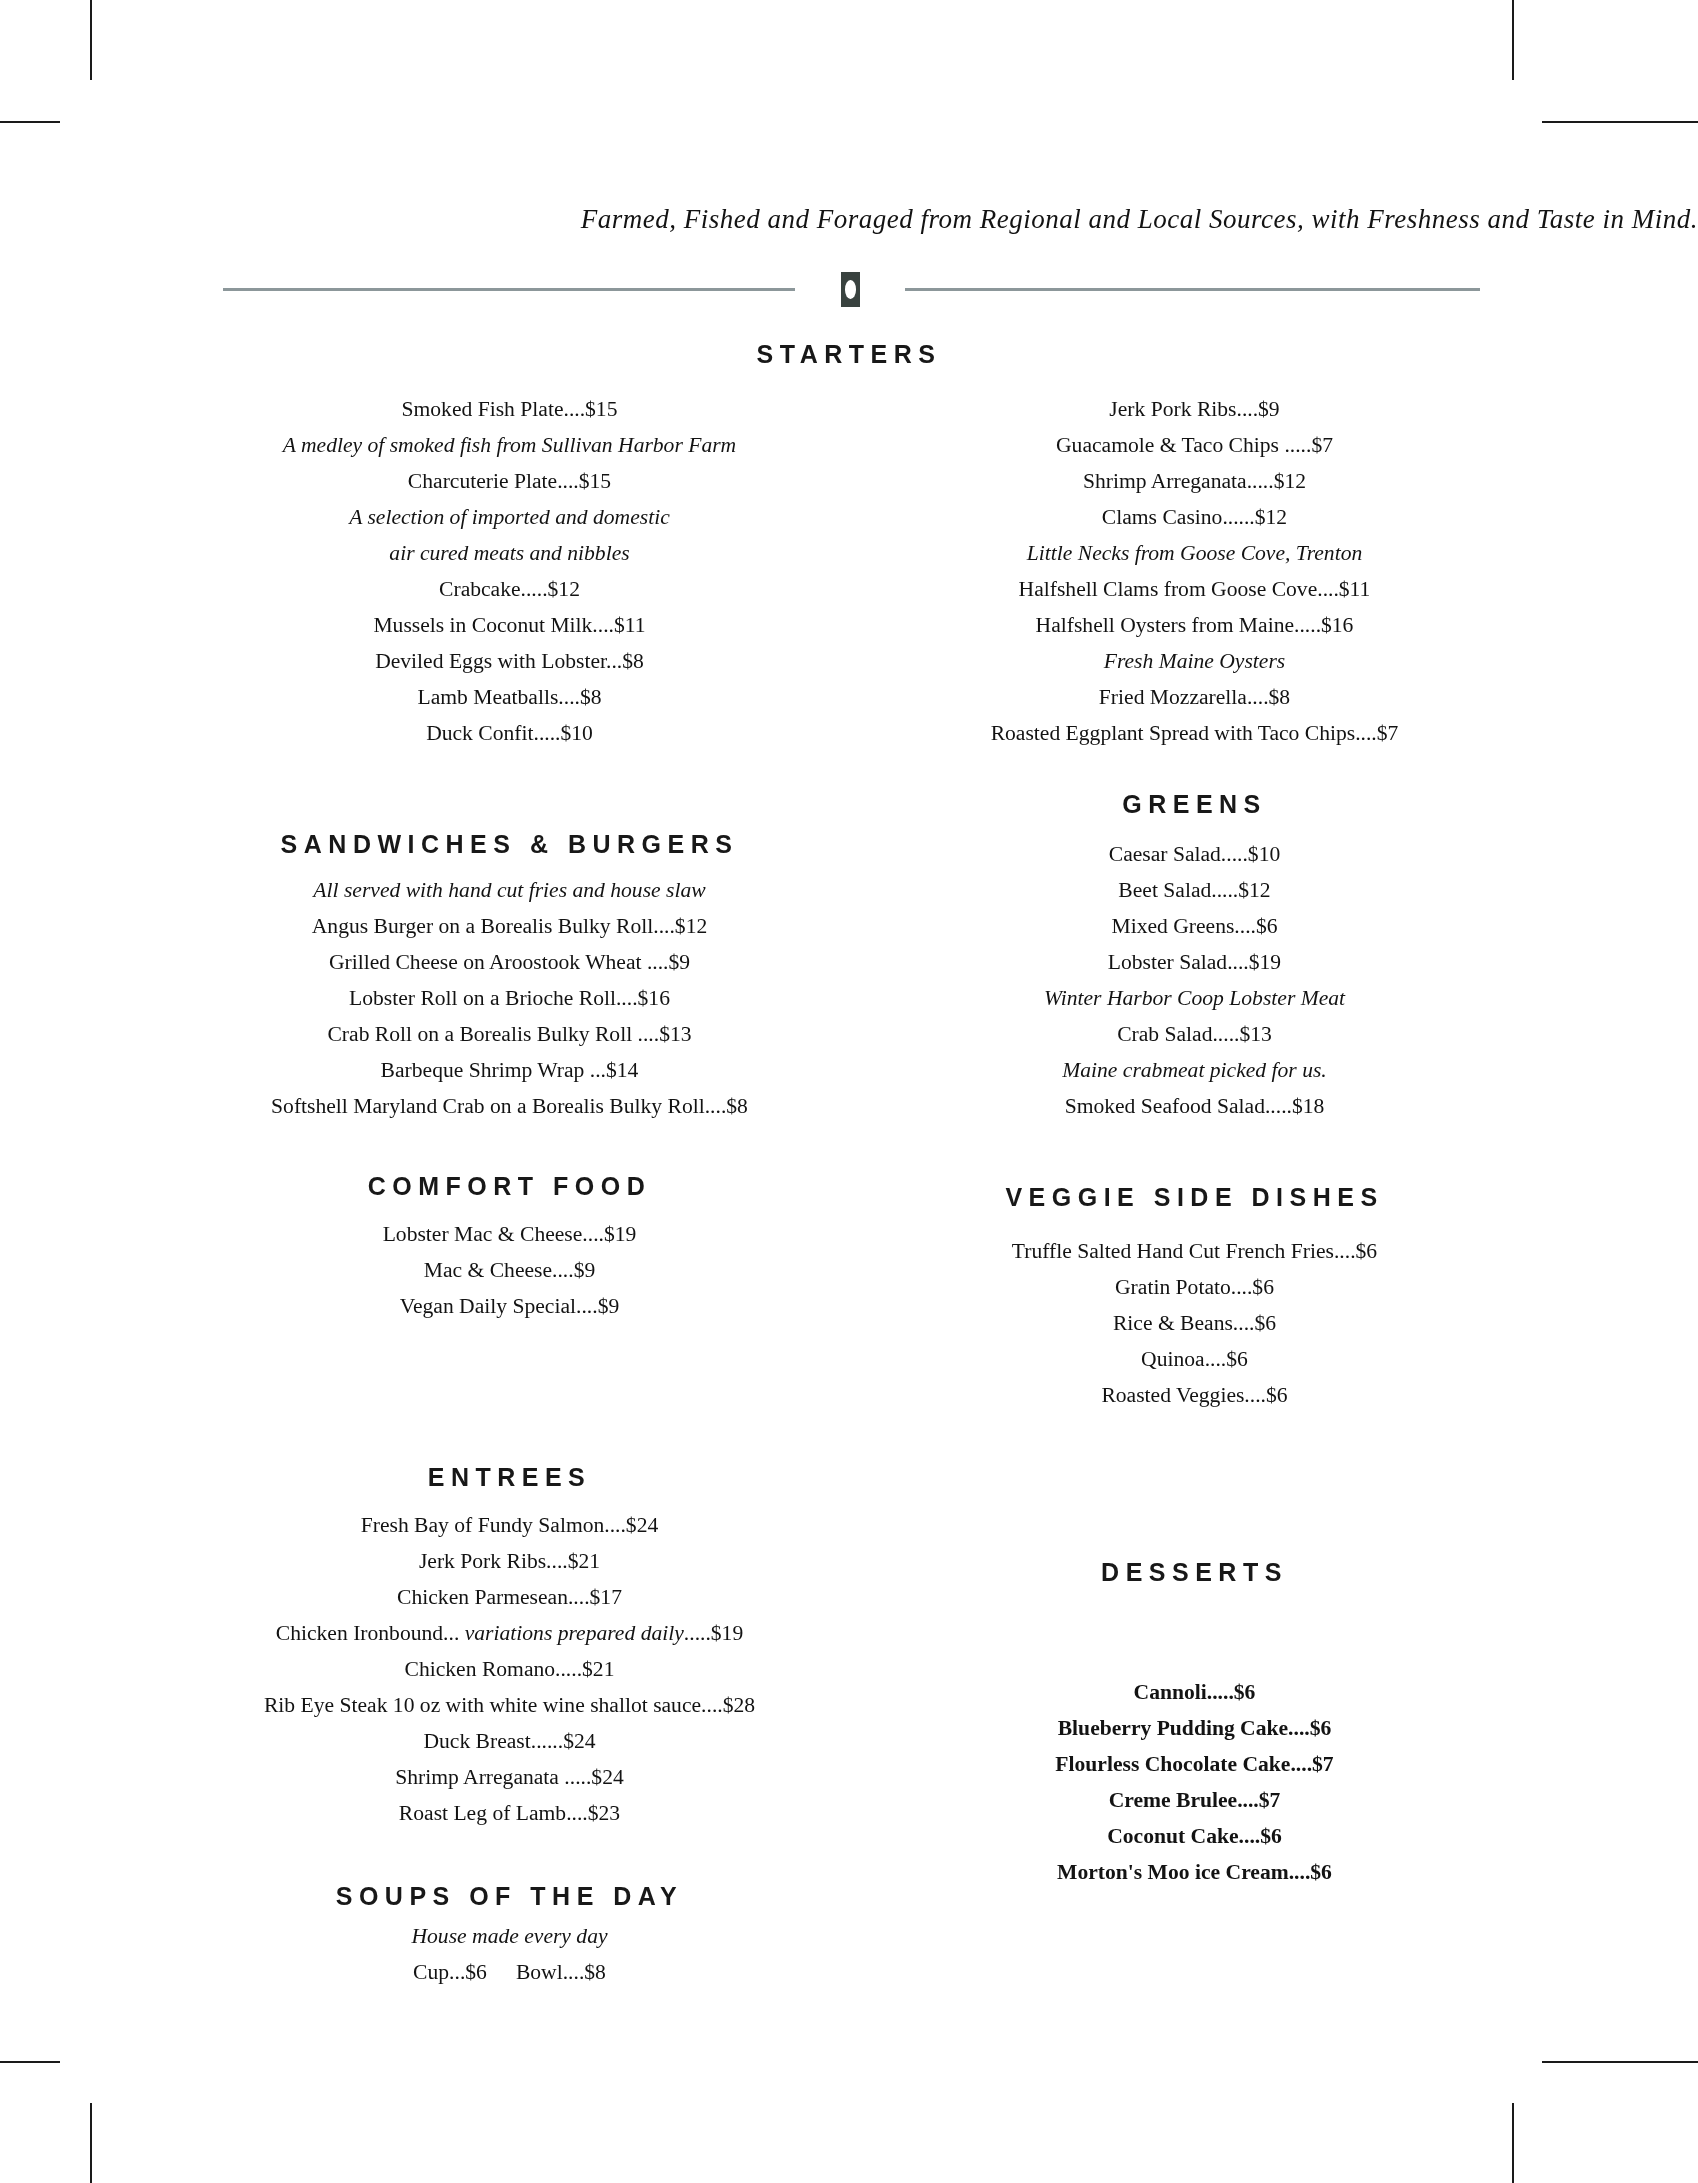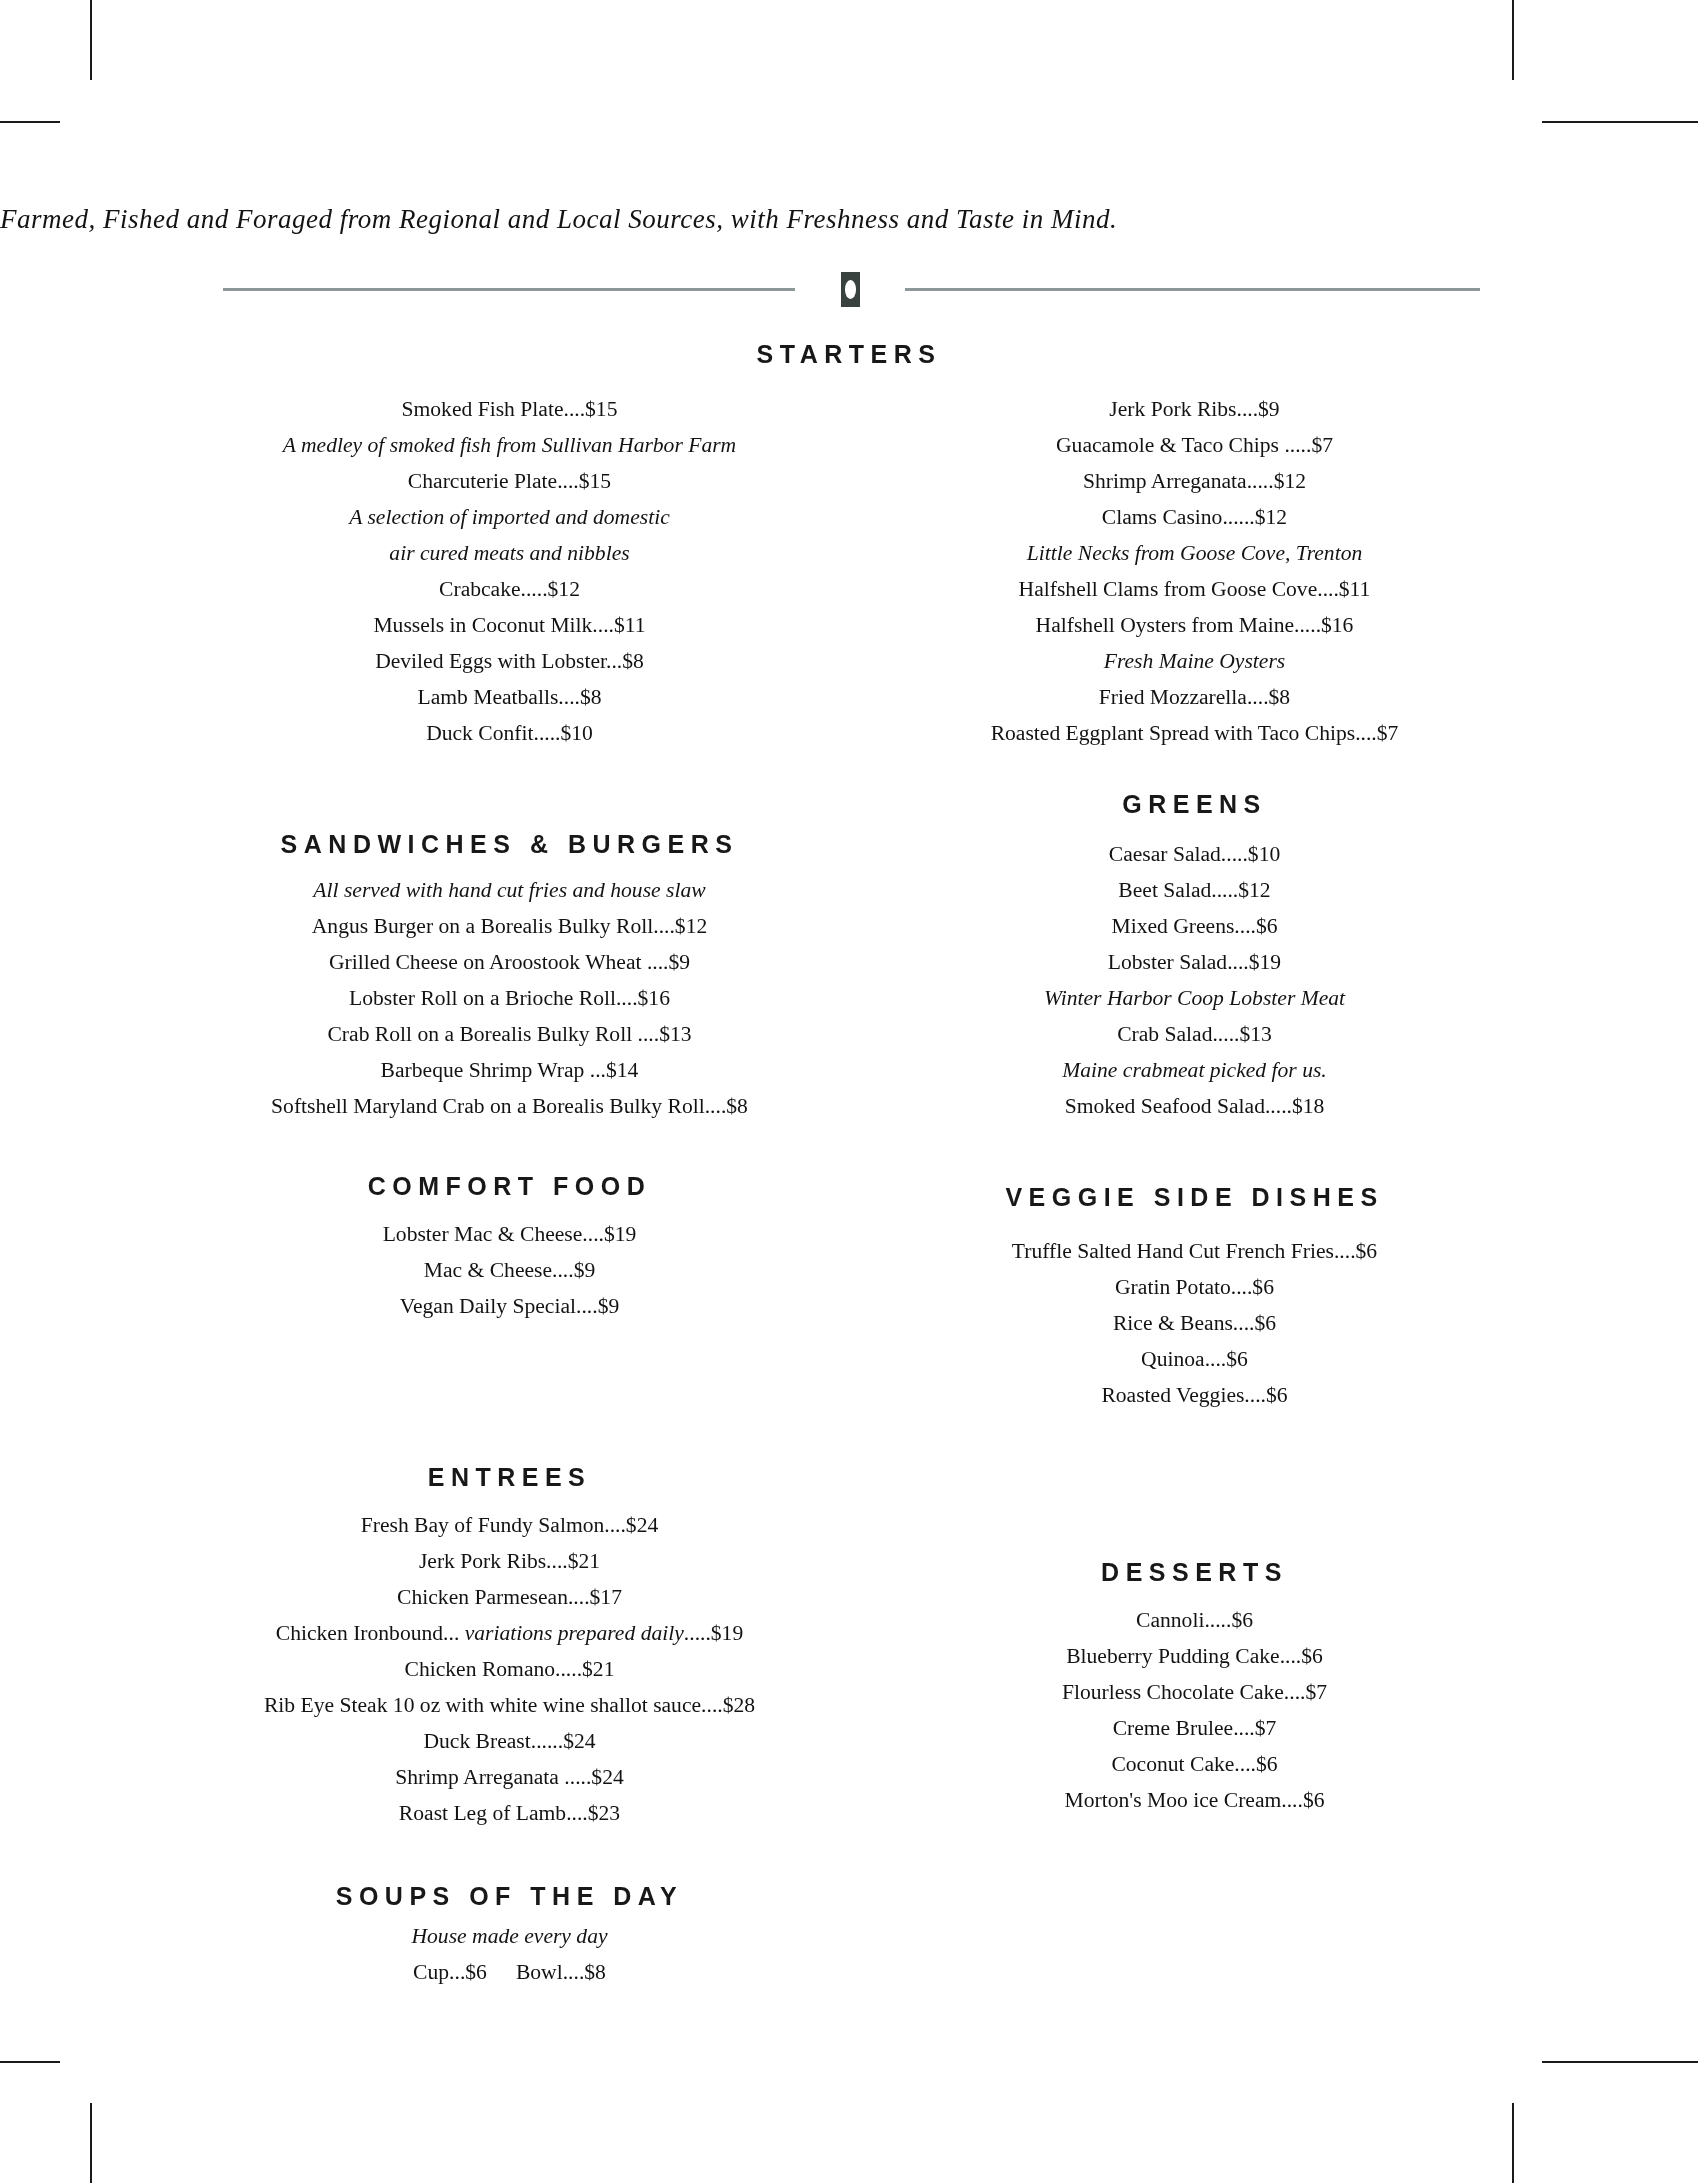--- a/index.html
+++ b/index.html
@@ -1,19 +1,19 @@
 <!DOCTYPE html>
 <html style="font-size:8.6px"><head>
 <meta charset="utf-8">
 <style>
   html,body{margin:0;padding:0;background:#ffffff;}
   .page{position:relative;width:1698px;height:2183px;background:#ffffff;
         font-family:"Liberation Serif",serif;color:#131313;overflow:hidden;}
   .mark{position:absolute;background:#1a1a1a;}
-  .tagline{position:absolute;left:0;top:204px;width:100%;text-align:left;
+  .tagline{position:absolute;left:0;top:204px;width:100%;text-align:right;
            font-style:italic;font-size:27px;letter-spacing:0.5px;}
   .rule{position:absolute;height:3.2px;background:#8c979a;}
   .orn{position:absolute;left:841px;top:272px;width:19.4px;height:35px;background:#39423f;
        display:flex;align-items:center;justify-content:center;}
   .orn span{display:block;width:10.8px;height:18.3px;background:#ffffff;border-radius:50%;}
   .sec{position:absolute;margin:0;font-family:"Liberation Sans",sans-serif;font-weight:700;
        font-size:25px;letter-spacing:6.5px;text-align:center;color:#181818;}
   .block{position:absolute;text-align:center;font-size:21.6px;line-height:36px;}
   .col-l{left:81px;width:857px;}
   .col-r{left:871px;width:647px;}
@@ -118,21 +118,21 @@
     <div class="mi">Chicken Parmesean....$17</div>
     <div class="mi"><span>Chicken Ironbound... </span><span class="it">variations prepared daily</span><span>.....$19</span></div>
     <div class="mi">Chicken Romano.....$21</div>
     <div class="mi">Rib Eye Steak 10 oz with white wine shallot sauce....$28</div>
     <div class="mi">Duck Breast......$24</div>
     <div class="mi">Shrimp Arreganata .....$24</div>
     <div class="mi">Roast Leg of Lamb....$23</div>
   </div>
 
   <h2 class="sec col-r" style="top:1558px;">DESSERTS</h2>
-  <div class="block col-r" style="top:1602px;">
+  <div class="block col-r" style="top:1674px;font-weight:bold;">
     <div class="mi">Cannoli.....$6</div>
     <div class="mi">Blueberry Pudding Cake....$6</div>
     <div class="mi">Flourless Chocolate Cake....$7</div>
     <div class="mi">Creme Brulee....$7</div>
     <div class="mi">Coconut Cake....$6</div>
     <div class="mi">Morton's Moo ice Cream....$6</div>
   </div>
 
   <h2 class="sec col-l" style="top:1882px;">SOUPS OF THE DAY</h2>
   <div class="block col-l" style="top:1918px;">

